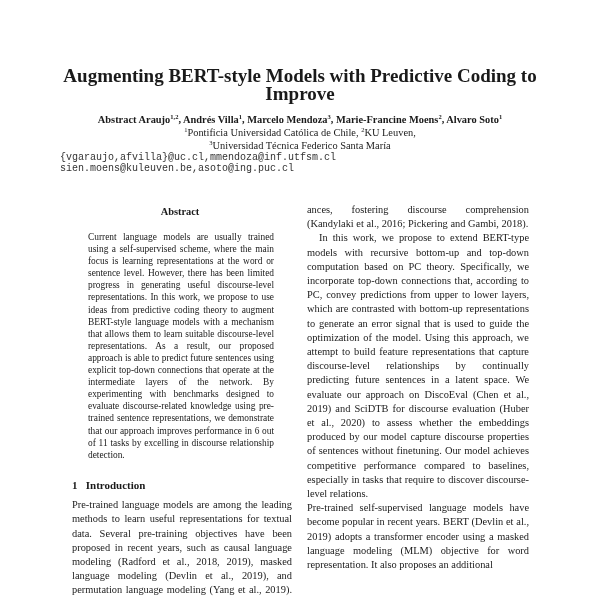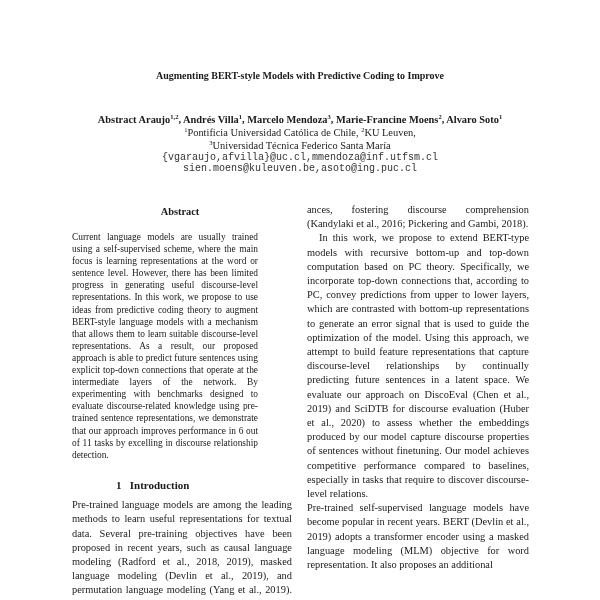--- a/index.html
+++ b/index.html
@@ -1,23 +1,23 @@
 <!DOCTYPE html>
 <html><head>
 <meta charset="utf-8">
 <style>
   html, body { margin:0; padding:0; background:#ffffff; }
   body { width:600px; height:600px; overflow:hidden; position:relative; font-family:"Liberation Serif", serif; color:#1a1a1a; }
-  .title { position:absolute; top:67px; left:60px; width:480px; text-align:center; font-weight:bold; font-size:10px; line-height:18px; }
+  .title { position:absolute; top:67px; left:60px; width:480px; text-align:center; font-weight:bold; font-size:19px; line-height:18px; }
   .authors { position:absolute; top:110px; left:40px; width:520px; text-align:center; font-weight:bold; font-size:10.4px; line-height:13px; white-space:nowrap; }
   .affil { position:absolute; left:60px; width:480px; text-align:center; font-size:10.4px; line-height:13px; }
-  .email { position:absolute; left:60px; width:480px; text-align:center; font-family:"Liberation Mono", monospace; font-size:10px; line-height:13px; color:#333; }
+  .email { position:absolute; left:60px; width:480px; font-family:"Liberation Mono", monospace; font-size:10px; line-height:13px; color:#333; }
   sup { font-size:6.5px; vertical-align:4px; }
   .abs-head { position:absolute; top:206px; left:60px; width:240px; text-align:center; font-weight:bold; font-size:10.4px; }
-  .abs-body { position:absolute; top:231px; left:72px; width:186px; font-size:9.4px; line-height:12.1px; text-align:justify; }
+  .abs-body { position:absolute; top:231px; left:88px; width:186px; font-size:9.4px; line-height:12.1px; text-align:justify; }
   .col { position:absolute; font-size:10.4px; line-height:14.2px; text-align:justify; }
   .h1 { font-weight:bold; font-size:11px; }
   .h2 { font-weight:bold; font-size:10.4px; }
   .indent { text-indent:12px; }
   p { margin:0; }
 </style>
 </head>
 <body>
 
 <div class="title">
@@ -38,21 +38,21 @@
 <div class="affil" style="top:136px;">
   <sup>3</sup><span>Universidad Técnica Federico Santa María</span>
 </div>
 <div class="email" style="top:151px;">{vgaraujo,afvilla}@uc.cl,mmendoza@inf.utfsm.cl</div>
 <div class="email" style="top:162px;">sien.moens@kuleuven.be,asoto@ing.puc.cl</div>
 
 <div class="abs-head">Abstract</div>
 <div class="abs-body">Current language models are usually trained using a self-supervised scheme, where the main focus is learning representations at the word or sentence level. However, there has been limited progress in generating useful discourse-level representations. In this work, we propose to use ideas from predictive coding theory to augment BERT-style language models with a mechanism that allows them to learn suitable discourse-level representations. As a result, our proposed approach is able to predict future sentences using explicit top-down connections that operate at the intermediate layers of the network. By experimenting with benchmarks designed to evaluate discourse-related knowledge using pre-trained sentence representations, we demonstrate that our approach improves performance in 6 out of 11 tasks by excelling in discourse relationship detection.</div>
 
 <div class="col" style="top:478px; left:72px; width:220px;">
-  <div class="h1" style="margin-bottom:6px;margin-left:44px;">
+  <div class="h1" style="margin-bottom:6px;">
     <span>1</span>&nbsp;&nbsp;&nbsp;<span>Introduction</span>
   </div>
   <p>Pre-trained language models are among the leading methods to learn useful representations for textual data. Several pre-training objectives have been proposed in recent years, such as causal language modeling (Radford et al., 2018, 2019), masked language modeling (Devlin et al., 2019), and permutation language modeling (Yang et al., 2019). However, these approaches do not produce suitable represen-</p>
 </div>
 
 <div class="col" style="top:203px; left:307px; width:222px;">
   <p>ances, fostering discourse comprehension (Kandylaki et al., 2016; Pickering and Gambi, 2018).</p>
   <p class="indent">In this work, we propose to extend BERT-type models with recursive bottom-up and top-down computation based on PC theory. Specifically, we incorporate top-down connections that, according to PC, convey predictions from upper to lower layers, which are contrasted with bottom-up representations to generate an error signal that is used to guide the optimization of the model. Using this approach, we attempt to build feature representations that capture discourse-level relationships by continually predicting future sentences in a latent space. We evaluate our approach on DiscoEval (Chen et al., 2019) and SciDTB for discourse evaluation (Huber et al., 2020) to assess whether the embeddings produced by our model capture discourse properties of sentences without finetuning. Our model achieves competitive performance compared to baselines, especially in tasks that require to discover discourse-level relations.</p>
   <p>Pre-trained self-supervised language models have become popular in recent years. BERT (Devlin et al., 2019) adopts a transformer encoder using a masked language modeling (MLM) objective for word representation. It also proposes an additional</p>
 </div>

